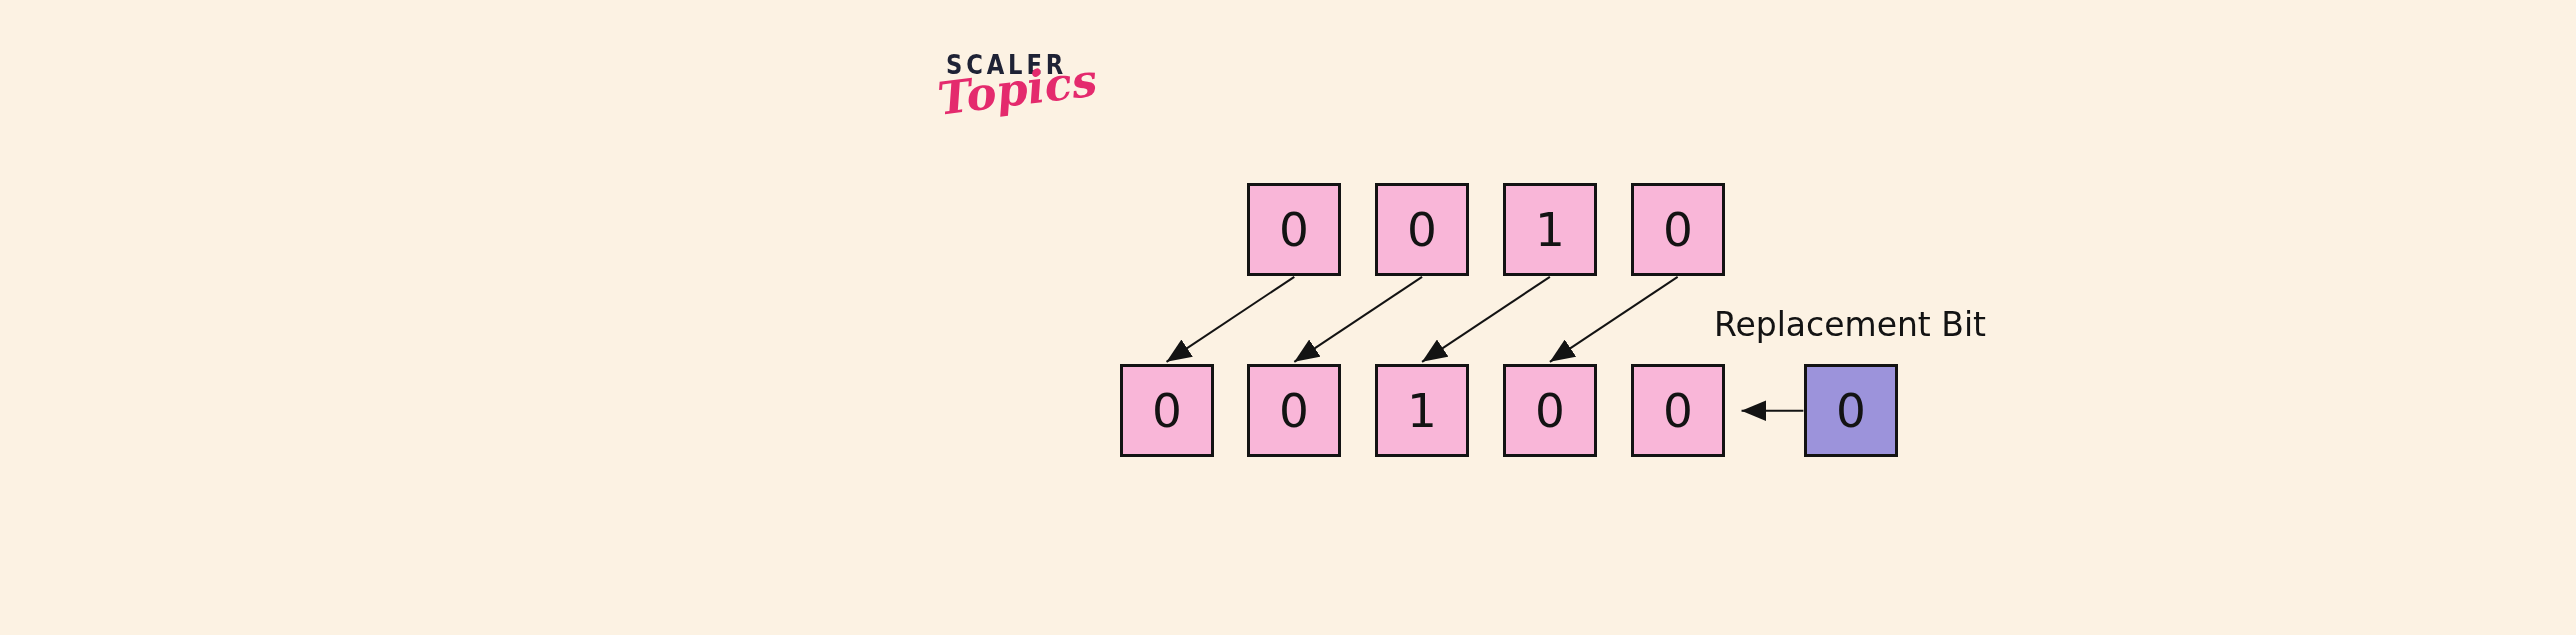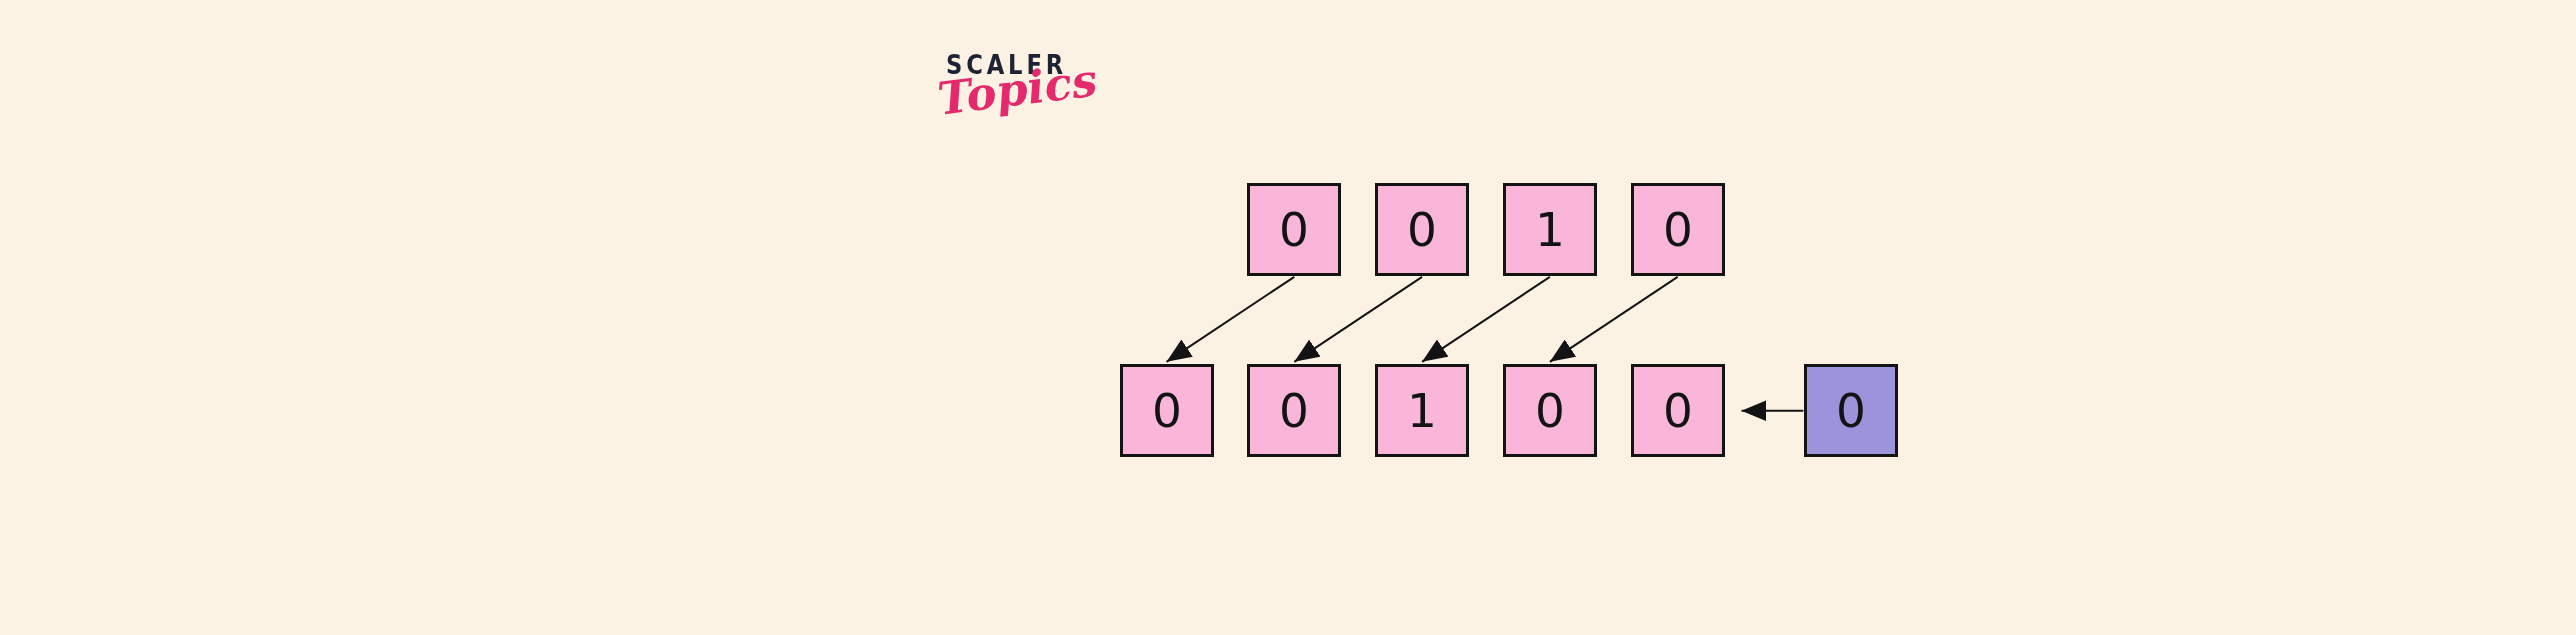--- a/index.html
+++ b/index.html
@@ -124,15 +124,16 @@
   <div class="bit-box pink top-row" style="left:1503px">1</div>
   <div class="bit-box pink top-row" style="left:1631px">0</div>
 
   <div class="bit-box pink bottom-row" style="left:1120px">0</div>
   <div class="bit-box pink bottom-row" style="left:1247px">0</div>
   <div class="bit-box pink bottom-row" style="left:1375px">1</div>
   <div class="bit-box pink bottom-row" style="left:1503px">0</div>
   <div class="bit-box pink bottom-row" style="left:1631px">0</div>
 
   <div class="bit-box purple bottom-row" style="left:1804px">0</div>
+  <div class="replacement-label">Replacement Bit</div>
 
 </div>
 
 
 </body></html>

